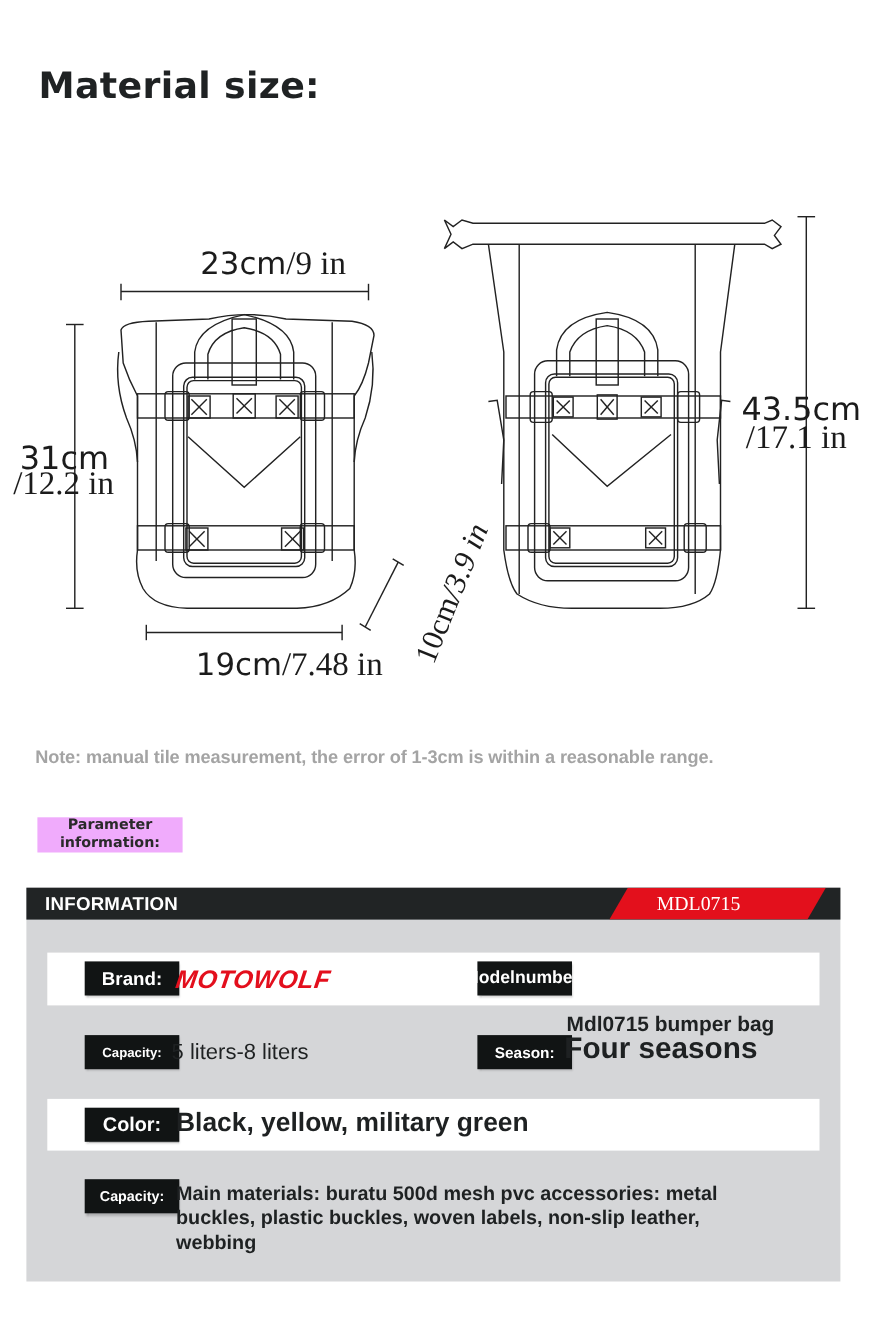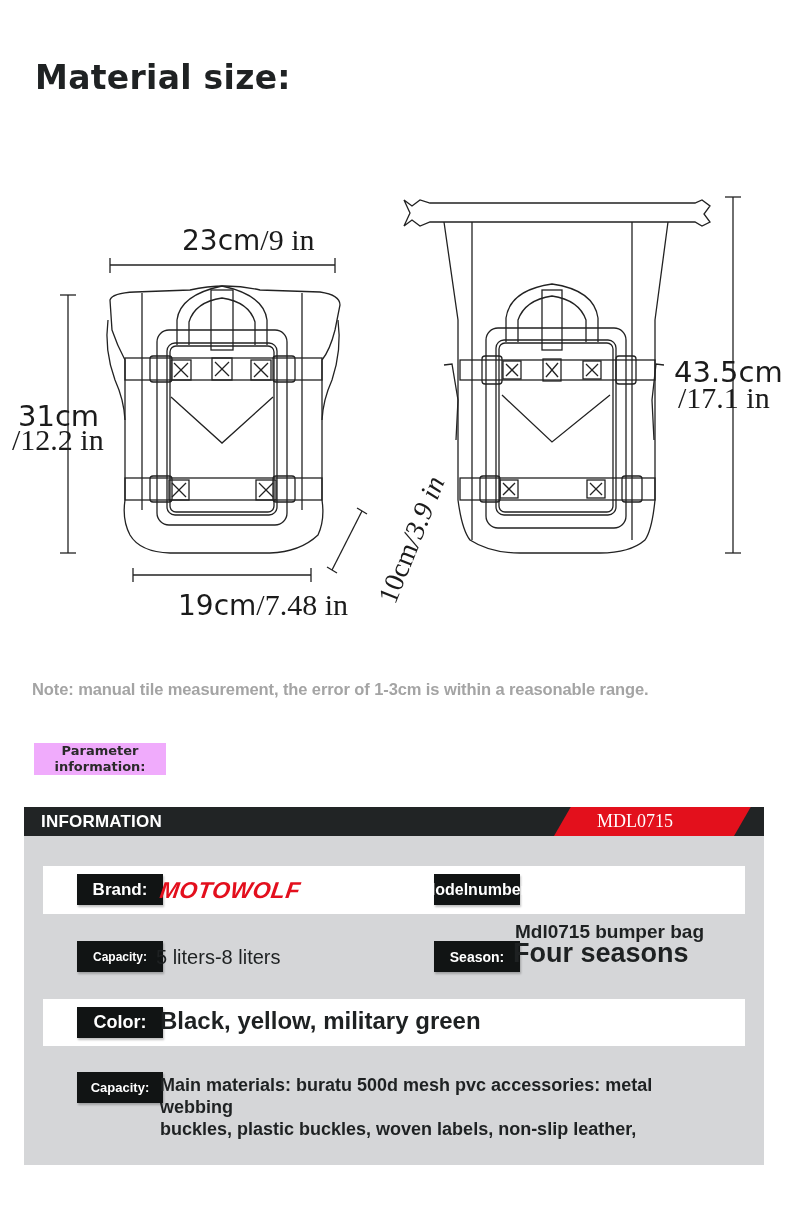--- a/index.html
+++ b/index.html
@@ -188,16 +188,16 @@
   <div class="tag" style="left:381px; top:134px; width:86px; height:31px; font-size:14px;">Season:</div>
   <div class="val" style="left:489px; top:131px; font-size:27px;">Four seasons</div>
 
   <div class="row-white" style="left:19px; top:192px; width:702px; height:47px;"></div>
   <div class="tag" style="left:24px; top:200px; width:86px; height:31px; font-size:18px;">Color:</div>
   <div class="val" style="left:136px; top:200px; font-size:24px;">Black, yellow, military green</div>
 
   <div class="tag" style="left:24px; top:265px; width:86px; height:31px; font-size:13px;">Capacity:</div>
   <div class="val" style="left:136px; top:267px; font-size:18px; line-height:22px;">
     <div>Main materials: buratu 500d mesh pvc accessories: metal</div>
+    <div>buckles, plastic buckles, woven labels, non-slip leather,</div>
     <div>webbing</div>
-    <div>buckles, plastic buckles, woven labels, non-slip leather,</div>
   </div>
 </div>
 
 </body></html>

